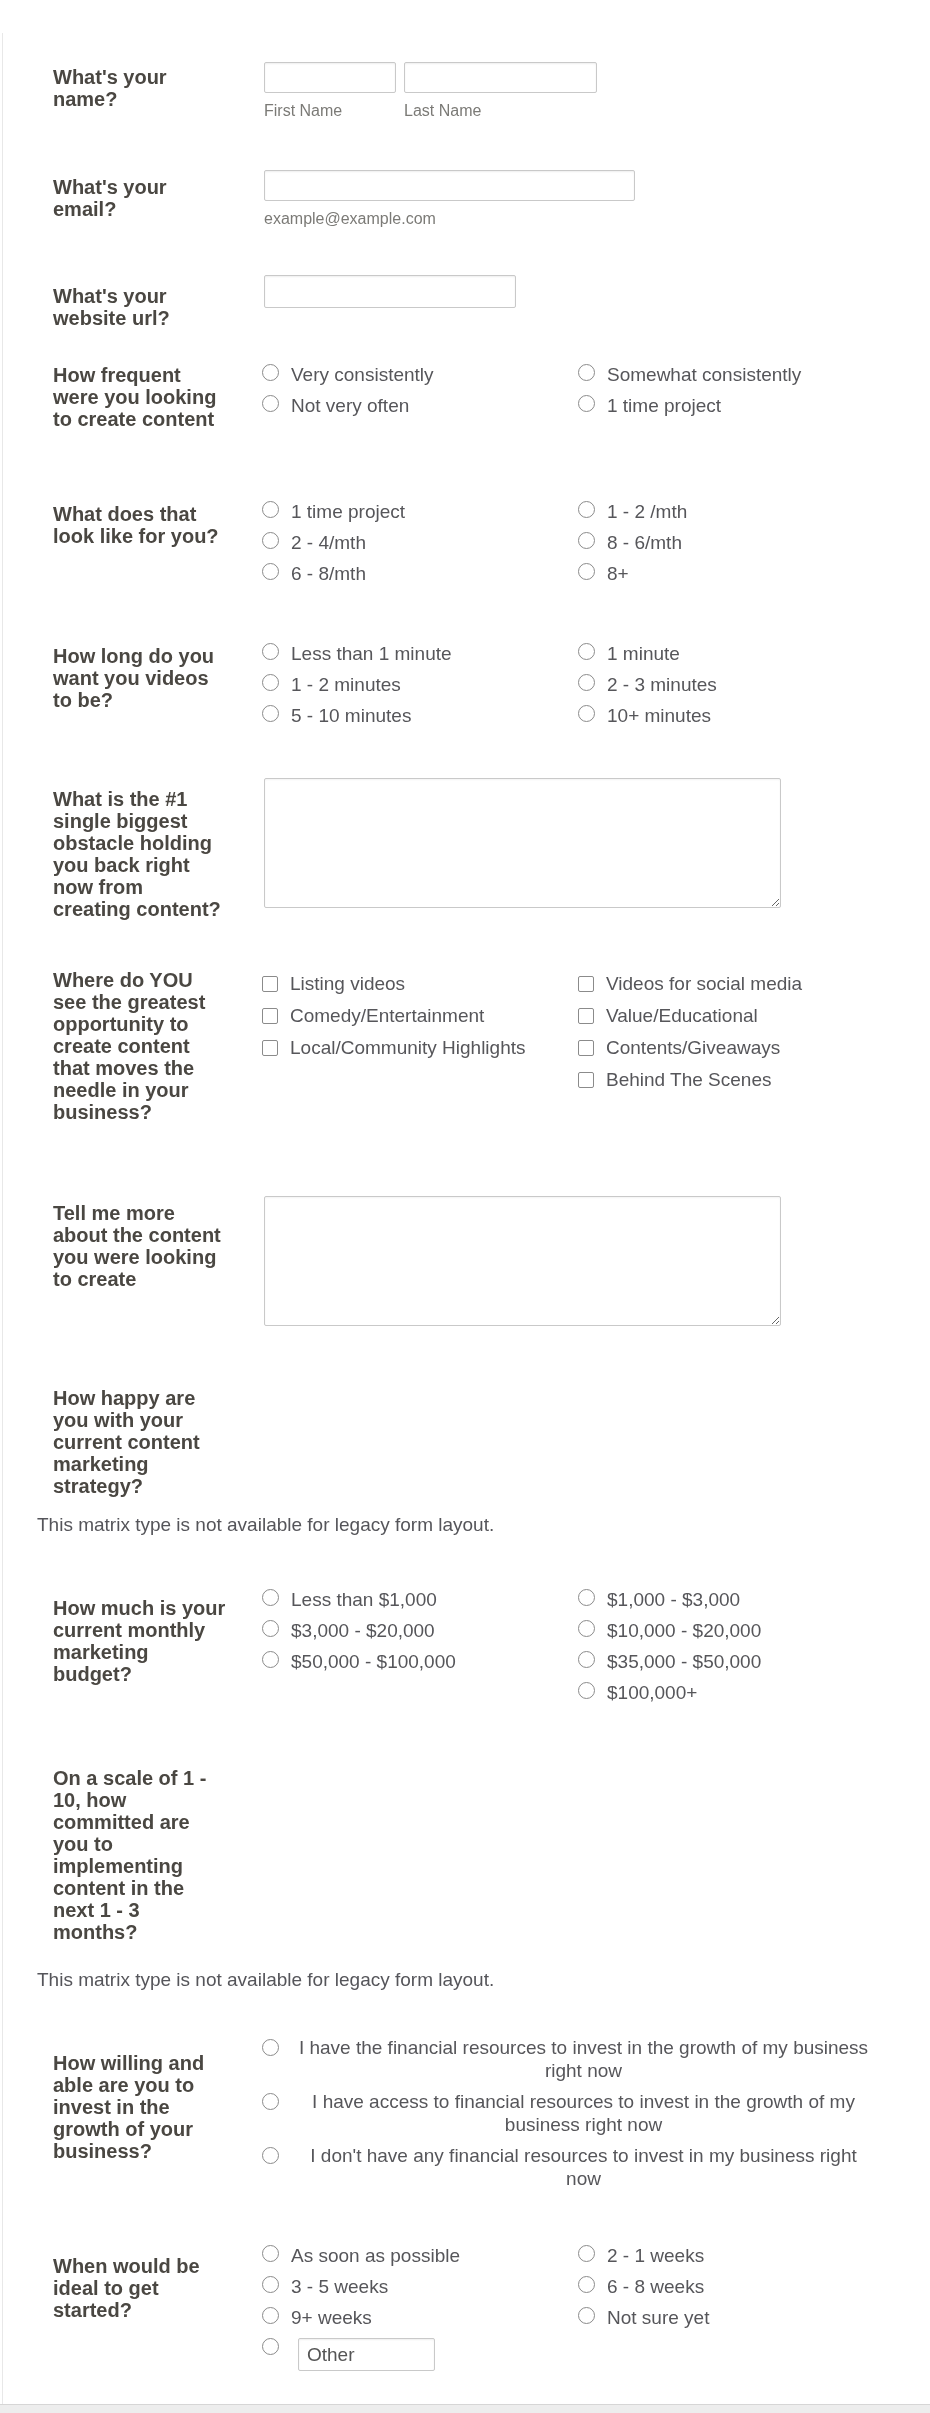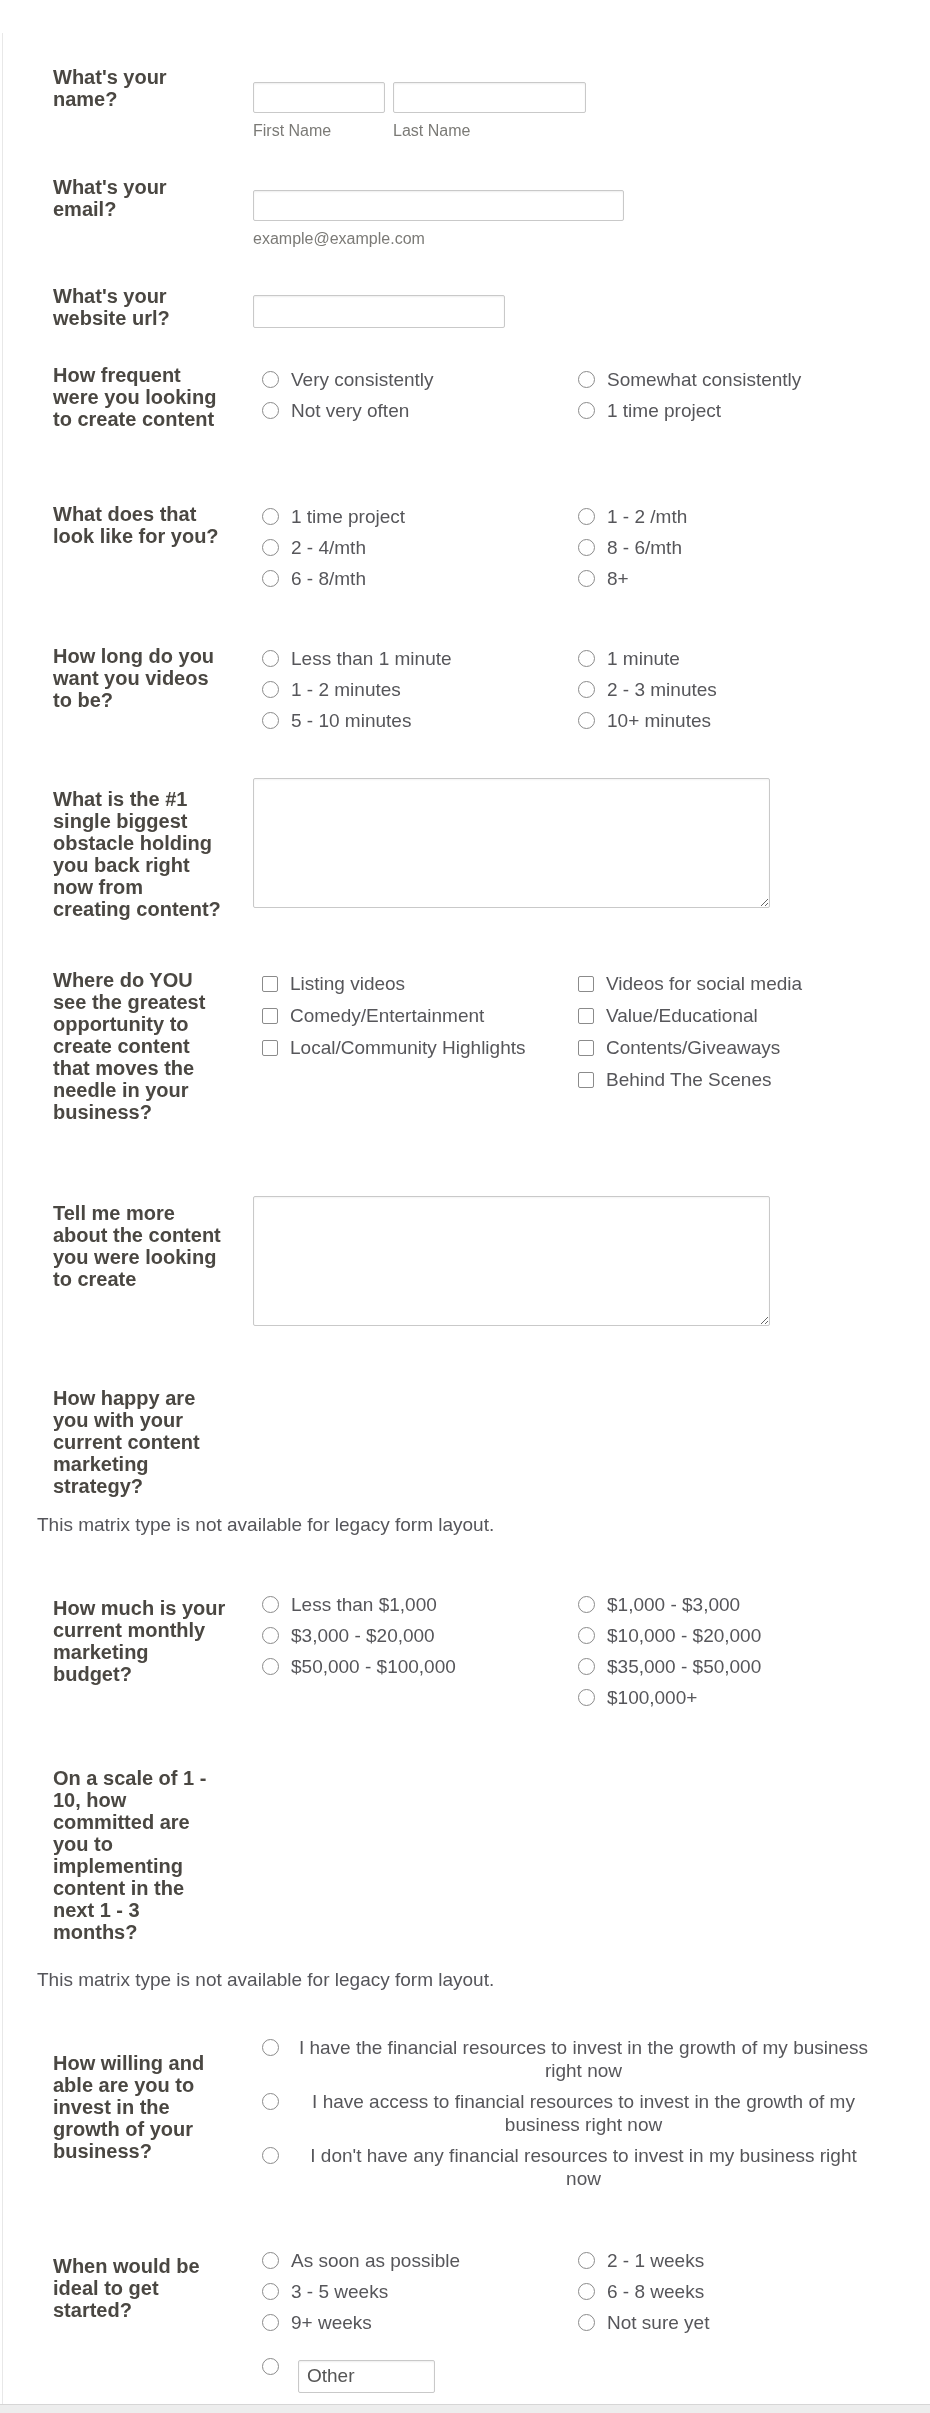--- a/index.html
+++ b/index.html
@@ -3,34 +3,34 @@
 <meta charset="utf-8">
 <style>
   html,body{margin:0;padding:0;background:#fff;}
   .page{position:relative;width:930px;height:2413px;background:#fff;overflow:hidden;
         font-family:"Liberation Sans",sans-serif;}
   .left-border{position:absolute;left:2px;top:33px;width:1px;height:2380px;background:#e8e8e8;}
   .q{position:absolute;left:0;width:930px;}
   .qlabel{position:absolute;left:53px;width:206px;font-size:20px;line-height:22px;font-weight:bold;
           color:#4a4742;white-space:pre-line;}
   .ctrl{position:absolute;left:262px;}
-  .ctrl-input{position:absolute;left:253px;}
+  .ctrl-input{position:absolute;left:264px;}
   .cols{position:relative;}
   .col1{position:absolute;left:0;top:0;width:316px;}
   .col2{position:absolute;left:316px;top:0;width:352px;}
-  .opt{display:flex;align-items:center;height:31px;}
+  .opt{display:flex;align-items:flex-start;height:31px;}
   .copt{display:flex;align-items:center;height:32px;}
   .radio{width:15px;height:15px;border:1px solid #8b8b8b;border-radius:50%;background:#fff;
          margin-right:12px;flex:none;}
   .check{width:14px;height:14px;border:1px solid #8b8b8b;border-radius:2px;background:#fff;
          margin-right:12px;flex:none;}
   .optlabel{font-size:19px;color:#56565a;}
   .ti{height:31px;border:1px solid #c9c9c9;border-radius:2px;background:#fff;
       box-shadow:inset 0 1px 2px rgba(0,0,0,.07);font-family:"Liberation Sans",sans-serif;
-      font-size:19px;color:#555;padding:0 8px;box-sizing:border-box;margin-top:20px;}
+      font-size:19px;color:#555;padding:0 8px;box-sizing:border-box;}
   .ta{border:1px solid #c9c9c9;border-radius:2px;background:#fff;box-sizing:border-box;
       box-shadow:inset 0 1px 2px rgba(0,0,0,.05);width:517px;height:130px;resize:both;
       font-family:"Liberation Sans",sans-serif;font-size:19px;color:#555;}
   .sub{margin-top:9px;font-size:16px;color:#7b7a76;}
   .notice{position:absolute;left:37px;font-size:19px;color:#55555a;white-space:nowrap;}
   .opt13{display:flex;align-items:flex-start;margin-bottom:8px;}
   .opt13 .radio{margin-top:3px;}
   .opt13 .optlabel{line-height:23px;width:585px;text-align:center;}
   .other-input{width:137px;height:33px;}
   .footer-strip{position:absolute;left:0;top:2404px;width:930px;height:9px;background:#ededed;

